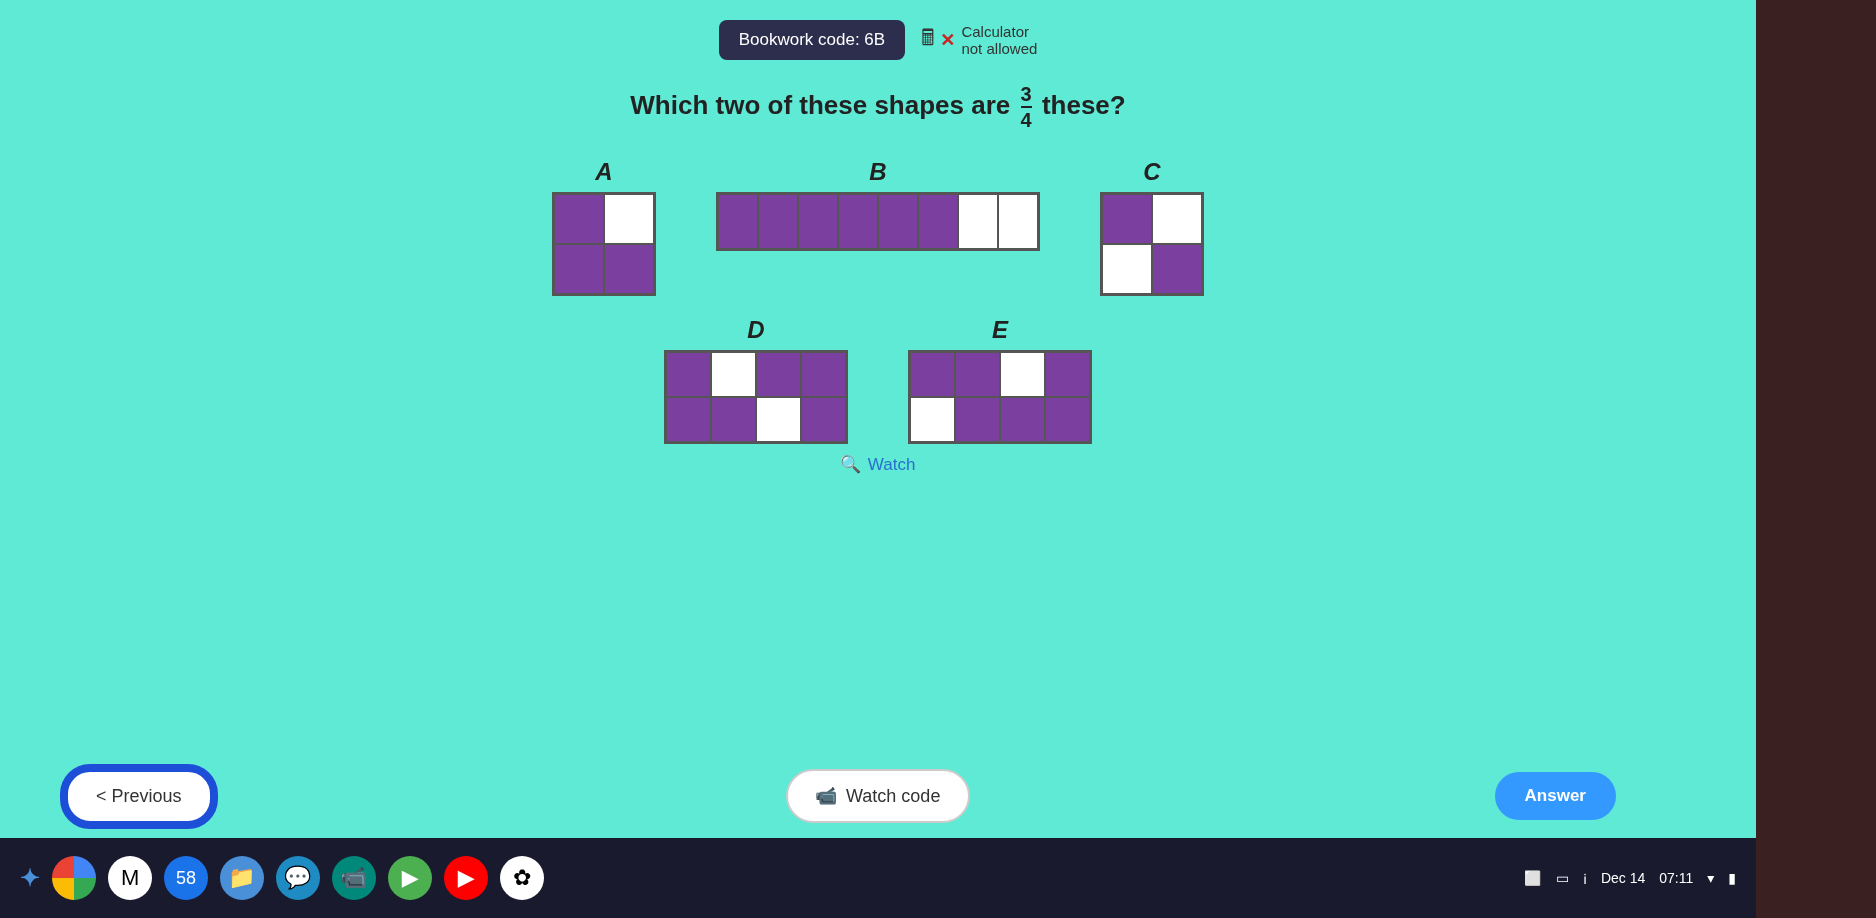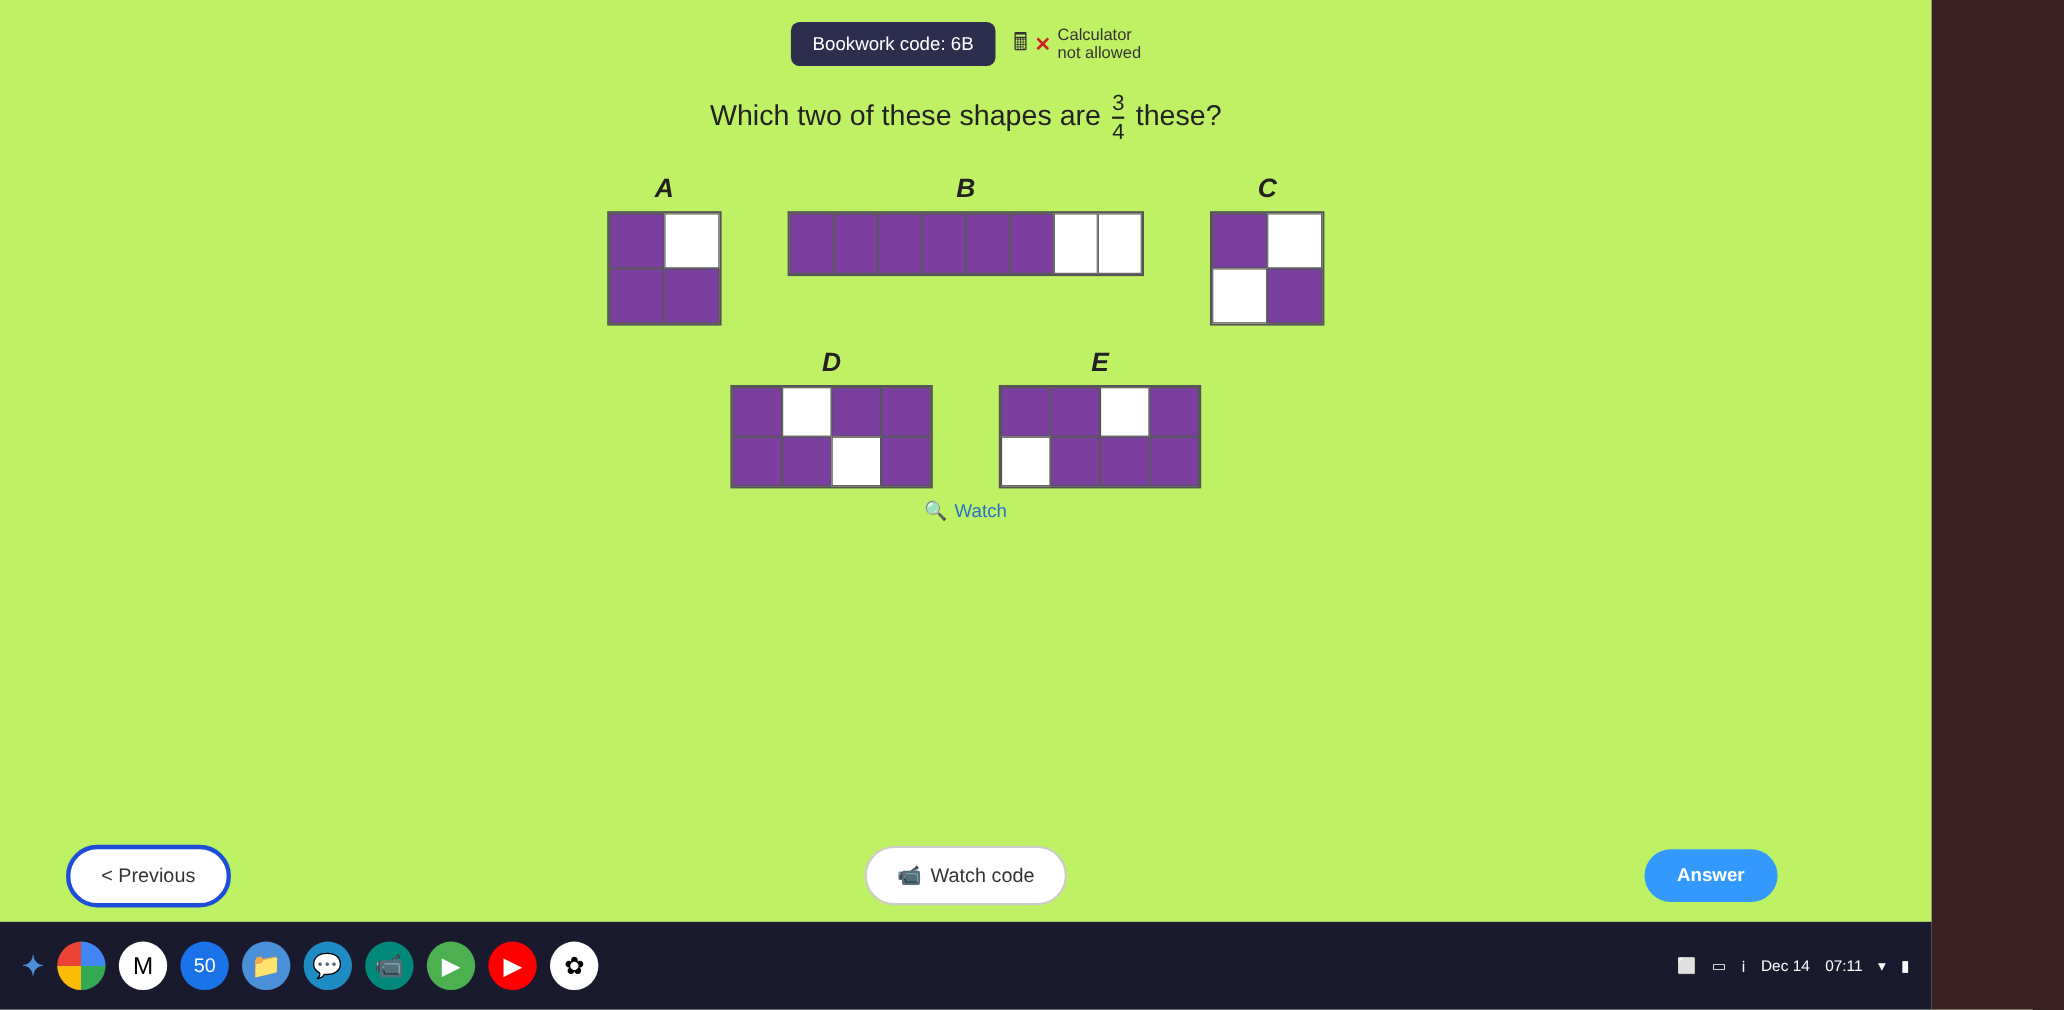--- a/index.html
+++ b/index.html
@@ -13,21 +13,21 @@
       position: relative;
     }
 
     
     .main-content {
       position: absolute;
       top: 0;
       left: 0;
       right: 120px;
       bottom: 80px;
-      background: #bef264;
+      background: #5eead4;
       display: flex;
       flex-direction: column;
       align-items: center;
       padding-top: 20px;
     }
 
     
     .right-panel {
       position: absolute;
       top: 0;
@@ -106,20 +106,21 @@
       font-size: 18px;
       font-weight: bold;
     }
 
     
     .question-text {
       font-size: 26px;
       color: #222;
       margin-bottom: 28px;
       text-align: center;
+      font-weight: bold;
     }
 
     .fraction {
       display: inline-flex;
       flex-direction: column;
       align-items: center;
       font-size: 22px;
       line-height: 1;
       vertical-align: middle;
       margin: 0 3px;
@@ -232,21 +233,21 @@
       right: 120px;
       display: flex;
       align-items: center;
       justify-content: center;
     }
 
     .previous-btn {
       position: absolute;
       left: 60px;
       background: white;
-      border: 4px solid #1d4ed8;
+      border: 8px solid #1d4ed8;
       border-radius: 30px;
       padding: 14px 28px;
       font-size: 18px;
       cursor: pointer;
       color: #333;
     }
 
     .watch-video-btn {
       background: white;
       border: 2px solid #ccc;
@@ -400,21 +401,21 @@
 
 <div class="right-panel"></div>
 
 <div class="taskbar">
   <span class="taskbar-plus">✦</span>
 
   <div class="taskbar-icon chrome-icon" style="background: conic-gradient(#4285f4 0deg 90deg, #34a853 90deg 180deg, #fbbc05 180deg 270deg, #ea4335 270deg 360deg); border-radius: 50%;"></div>
 
   <div class="taskbar-icon mail-icon" style="background: white; font-size: 22px; display:flex; align-items:center; justify-content:center;">M</div>
 
-  <div class="taskbar-icon calendar-icon" style="background: #1a73e8; color:white; font-size:18px; display:flex; align-items:center; justify-content:center;">50</div>
+  <div class="taskbar-icon calendar-icon" style="background: #1a73e8; color:white; font-size:18px; display:flex; align-items:center; justify-content:center;">58</div>
 
   <div class="taskbar-icon files-icon" style="background: #4a90d9; color:white; font-size:22px; display:flex; align-items:center; justify-content:center;">📁</div>
 
   <div class="taskbar-icon" style="background: #1e8bc3; color:white; font-size:22px; display:flex; align-items:center; justify-content:center;">💬</div>
 
   <div class="taskbar-icon" style="background: #00897b; color:white; font-size:22px; display:flex; align-items:center; justify-content:center;">📹</div>
 
   <div class="taskbar-icon" style="background: #4caf50; color:white; font-size:22px; display:flex; align-items:center; justify-content:center;">▶</div>
 
   <div class="taskbar-icon youtube-icon" style="background: #ff0000; color:white; font-size:22px; display:flex; align-items:center; justify-content:center;">▶</div>

